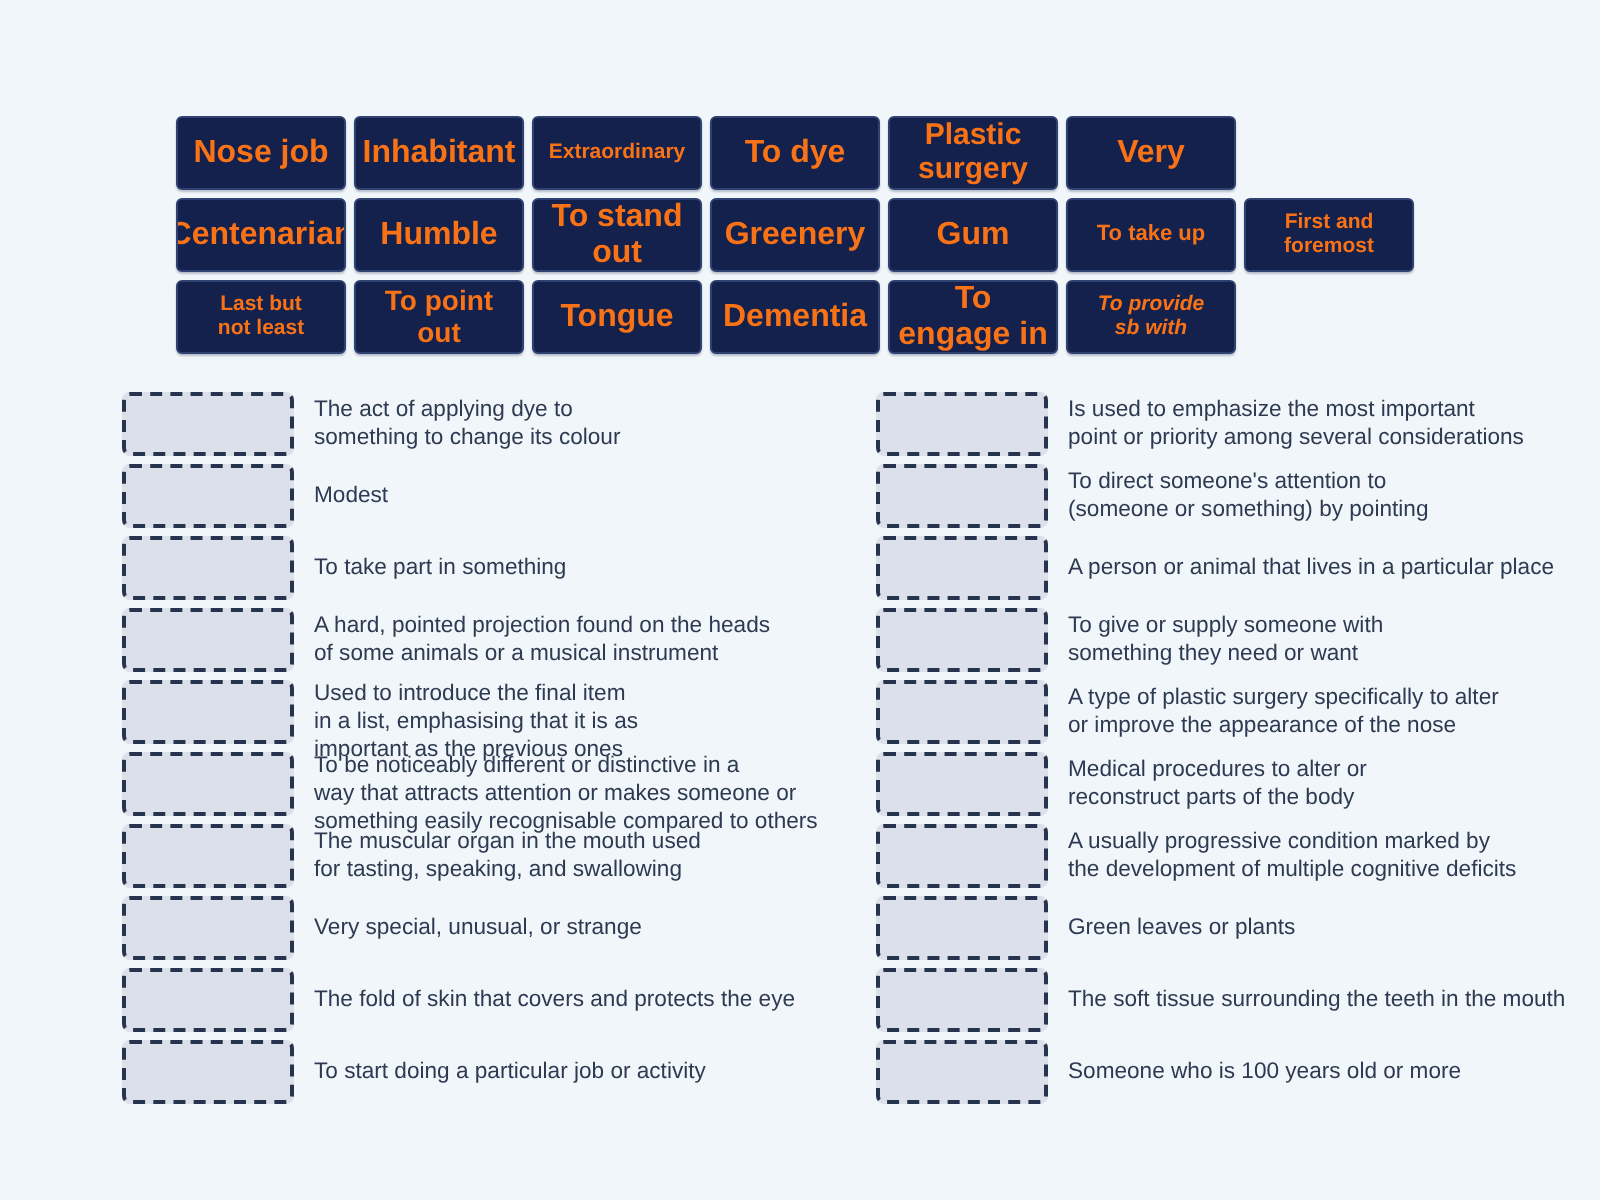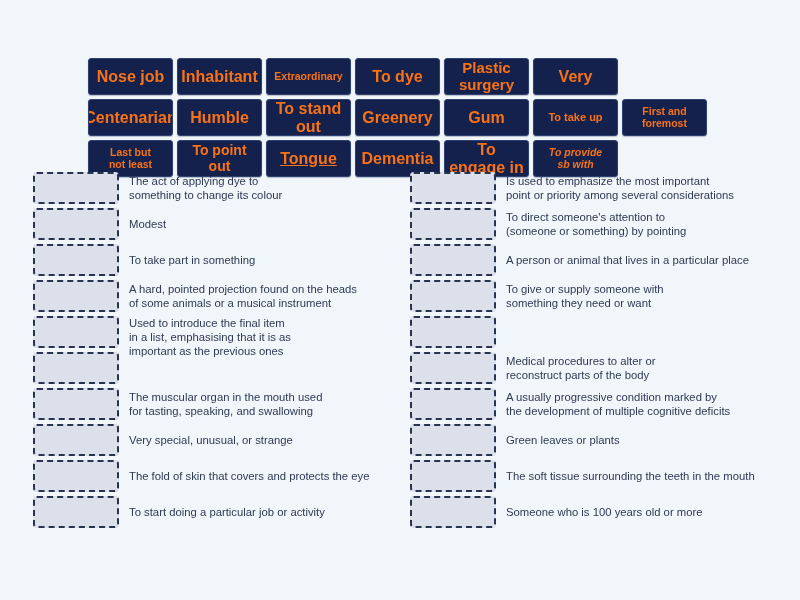--- a/index.html
+++ b/index.html
@@ -50,21 +50,22 @@
   .fs-16 { font-size: 16px; }
   .fs-15 { font-size: 11px; }
   .fs-14 { font-size: 14px; }
   .fs-13 { font-size: 16px; }
   .fs-11 { font-size: 10.5px; }
   .fs-10 { font-size: 15px; }
 
   
   .answers-col {
     position: absolute;
-    top: 172px;
+    top: 196px;
+    margin-left: 28px;
   }
   #answers-left  { left: 33px;  width: 360px; }
   #answers-right { left: 410px; width: 360px; }
 
   .answer-row {
     display: flex;
     align-items: flex-start;
     height: 36px;
     margin-bottom: 0px;
   }
@@ -109,21 +110,21 @@
       <div class="tile fs-16" style="white-space: pre-line;">Greenery</div>
       <div class="tile fs-16" style="white-space: pre-line;">Gum</div>
       <div class="tile fs-15" style="white-space: pre-line;">To take up</div>
       <div class="tile fs-11" style="white-space: pre-line;">First and
 foremost</div>
     </div>
   <div class="tile-row">
       <div class="tile fs-11" style="white-space: pre-line;">Last but
 not least</div>
       <div class="tile fs-14" style="white-space: pre-line;">To point out</div>
-      <div class="tile fs-16" style="white-space: pre-line; text-decoration: underline;">Tongue</div>
+      <div class="tile fs-16" style="white-space: pre-line;">Tongue</div>
       <div class="tile fs-16" style="white-space: pre-line;">Dementia</div>
       <div class="tile fs-13" style="white-space: pre-line;">To engage in</div>
       <div class="tile fs-11" style="white-space: pre-line; font-style: italic;">To provide
 sb with</div>
     </div>
 </div>
 
 <div class="answers-col" id="answers-left">
     <div class="answer-row">
       <div class="dropzone"></div>
@@ -144,20 +145,23 @@
 of some animals or a musical instrument</div>
     </div>
     <div class="answer-row">
       <div class="dropzone"></div>
       <div class="answer-text">Used to introduce the final item
 in a list, emphasising that it is as
 important as the previous ones</div>
     </div>
     <div class="answer-row">
       <div class="dropzone"></div>
+      <div class="answer-text">To be noticeably different or distinctive in a
+way that attracts attention or makes someone or
+something easily recognisable compared to others</div>
     </div>
     <div class="answer-row">
       <div class="dropzone"></div>
       <div class="answer-text">The muscular organ in the mouth used
 for tasting, speaking, and swallowing</div>
     </div>
     <div class="answer-row">
       <div class="dropzone"></div>
       <div class="answer-text">Very special, unusual, or strange</div>
     </div>
@@ -185,20 +189,22 @@
       <div class="dropzone"></div>
       <div class="answer-text">A person or animal that lives in a particular place</div>
     </div>
     <div class="answer-row">
       <div class="dropzone"></div>
       <div class="answer-text">To give or supply someone with
 something they need or want</div>
     </div>
     <div class="answer-row">
       <div class="dropzone"></div>
+      <div class="answer-text">A type of plastic surgery specifically to alter
+or improve the appearance of the nose</div>
     </div>
     <div class="answer-row">
       <div class="dropzone"></div>
       <div class="answer-text">Medical procedures to alter or
 reconstruct parts of the body</div>
     </div>
     <div class="answer-row">
       <div class="dropzone"></div>
       <div class="answer-text">A usually progressive condition marked by
 the development of multiple cognitive deficits</div>

